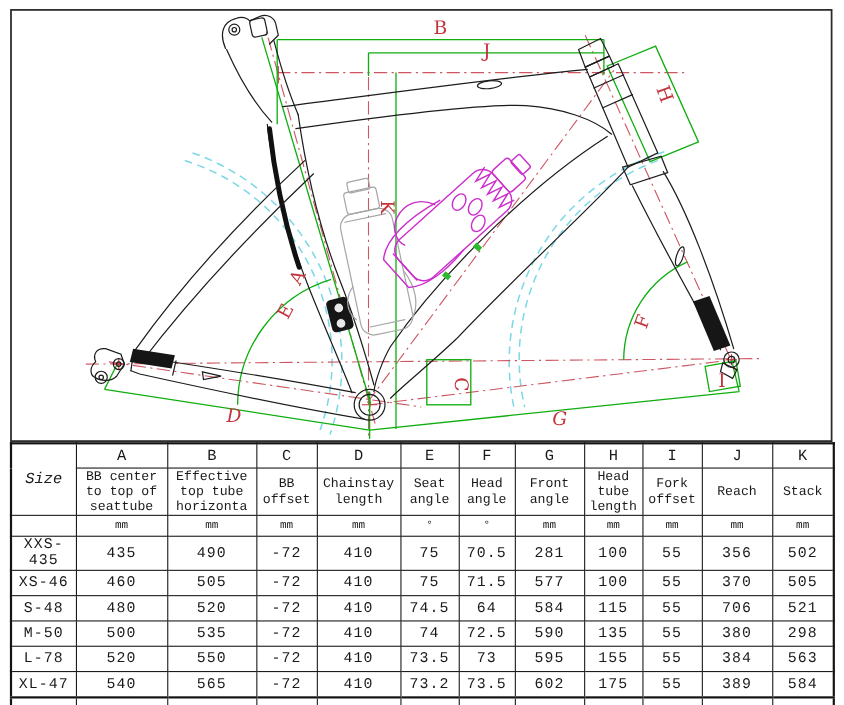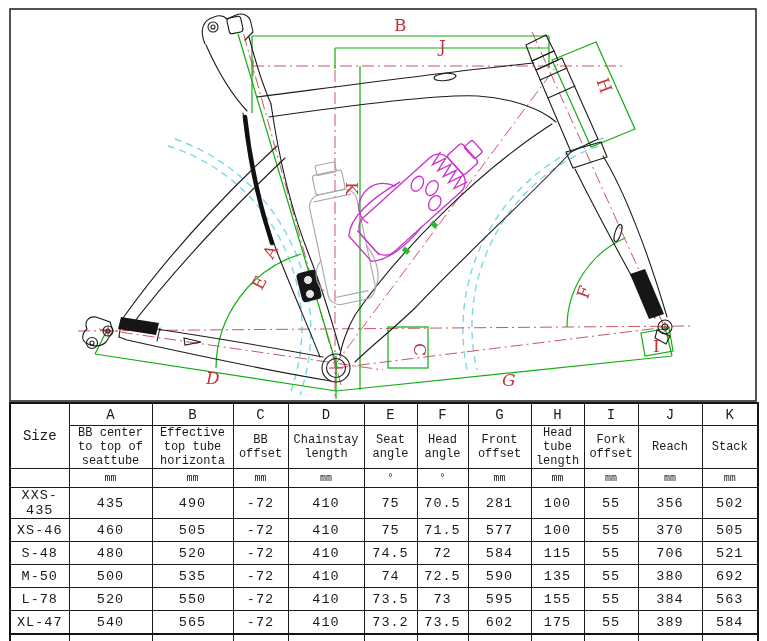--- a/index.html
+++ b/index.html
@@ -8,21 +8,21 @@
   .drawing{position:absolute;left:0;top:0;width:767px;height:403px;}
   
   table.geo{position:absolute;left:9px;top:402px;border-collapse:collapse;table-layout:fixed;
             border:2px solid #141414;background:#fff;}
   table.geo td{border:1px solid #1c1c1c;text-align:center;vertical-align:middle;padding:0;
                color:#1a1a1a;overflow:hidden;}
   tr.r-letter td{height:21px;font-size:14px;}
   tr.r-desc td{height:42px;font-size:12px;line-height:14px;margin-left:32px;}
   tr.r-units td{height:18px;font-size:10px;margin-top:24px;}
   tr.r-data td{height:22px;font-size:13.5px;letter-spacing:1px;}
-  td.size-hd{font-size:13.5px;}
+  td.size-hd{font-size:13.5px;font-style:italic;}
   tr.r-last td{height:24px;font-family:"Liberation Sans","DejaVu Sans",sans-serif;
                font-size:13px;letter-spacing:0;border-top:2px solid #141414;}
   
   .blk{stroke:#1c1c1c;stroke-width:1.1;fill:none;stroke-linecap:round;}
   .blk-thick{stroke:#111;stroke-width:4.5;fill:none;stroke-linecap:round;}
   .blk-fill{fill:#161616;stroke:none;}
   .grn{stroke:#0fae0f;stroke-width:1.2;fill:none;}
   .grn-fill{fill:#2db82d;stroke:none;}
   .redl{stroke:#cd5662;stroke-width:1;fill:none;stroke-dasharray:12 4 2 4;}
   .redsolid{stroke:#c2343c;stroke-width:1;fill:none;}
@@ -216,21 +216,21 @@
           <td>J</td>
           <td>K</td>
         </tr>
         <tr class="r-desc">
           <td>BB center to top of seattube</td>
           <td>Effective top tube horizonta</td>
           <td>BB offset</td>
           <td>Chainstay length</td>
           <td>Seat angle</td>
           <td>Head angle</td>
-          <td>Front offset</td>
+          <td>Front angle</td>
           <td>Head tube length</td>
           <td>Fork offset</td>
           <td>Reach</td>
           <td>Stack</td>
         </tr>
         <tr class="r-units">
           <td></td>
           <td>mm</td>
           <td>mm</td>
           <td>mm</td>
@@ -271,40 +271,40 @@
           <td>370</td>
           <td>505</td>
         </tr>
         <tr class="r-data">
           <td>S-48</td>
           <td>480</td>
           <td>520</td>
           <td>-72</td>
           <td>410</td>
           <td>74.5</td>
-          <td>72</td>
+          <td>64</td>
           <td>584</td>
           <td>115</td>
           <td>55</td>
           <td>706</td>
           <td>521</td>
         </tr>
         <tr class="r-data">
           <td>M-50</td>
           <td>500</td>
           <td>535</td>
           <td>-72</td>
           <td>410</td>
           <td>74</td>
           <td>72.5</td>
           <td>590</td>
           <td>135</td>
           <td>55</td>
           <td>380</td>
-          <td>692</td>
+          <td>298</td>
         </tr>
         <tr class="r-data">
           <td>L-78</td>
           <td>520</td>
           <td>550</td>
           <td>-72</td>
           <td>410</td>
           <td>73.5</td>
           <td>73</td>
           <td>595</td>

